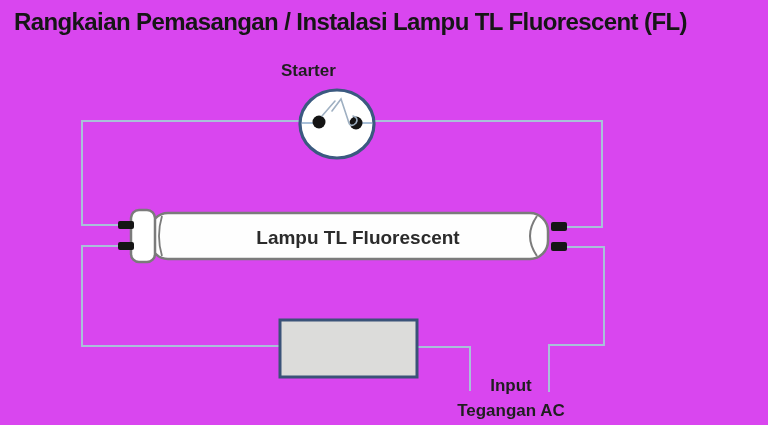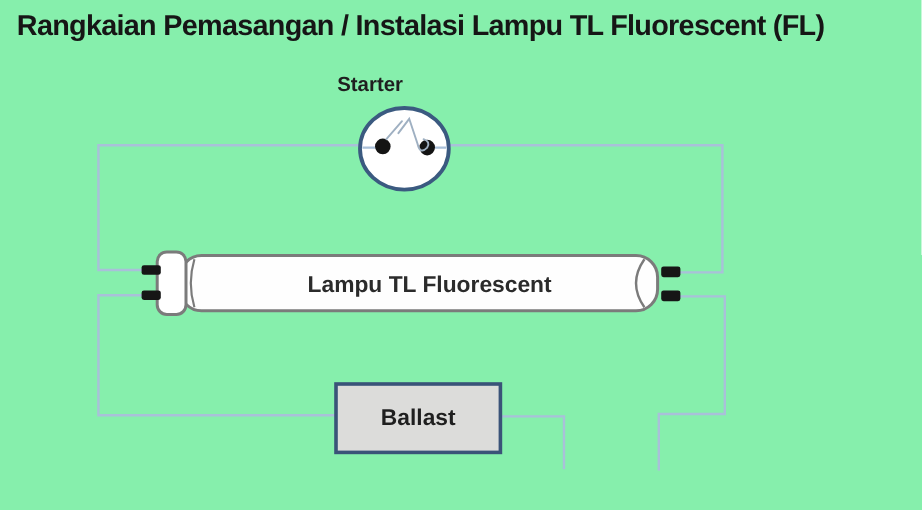--- a/index.html
+++ b/index.html
@@ -1,19 +1,19 @@
 <!DOCTYPE html>
 <html><head>
 <meta charset="utf-8">
 <style>
   html,body{margin:0;padding:0;background:#fff;}
   #canvas{
     position:relative;
     width:768px;height:425px;
-    background:#86efac;
+    background:#d946ef;
     font-family:"Liberation Sans", sans-serif;
     overflow:hidden;
   }
   .label{
     position:absolute;
     font-weight:bold;
     color:#1f1f1f;
     white-space:nowrap;
   }
   #title{
@@ -75,18 +75,19 @@
 
     <rect x="280" y="320" width="137" height="57" fill="#dcdcda" stroke="#3a5378" stroke-width="3"></rect>
   </svg>
 
   <div id="title" class="label">Rangkaian Pemasangan / Instalasi Lampu TL Fluorescent (FL)</div>
 
   <div id="starter-label" class="label">Starter</div>
 
   <div id="lamp-label" class="label">Lampu TL Fluorescent</div>
 
-  <div id="ballast-label" class="label">Ballast</div>
 
   <div id="input-label" class="label">
+    <div>Input</div>
+    <div>Tegangan AC</div>
   </div>
 
 </div>
 
 </body></html>

